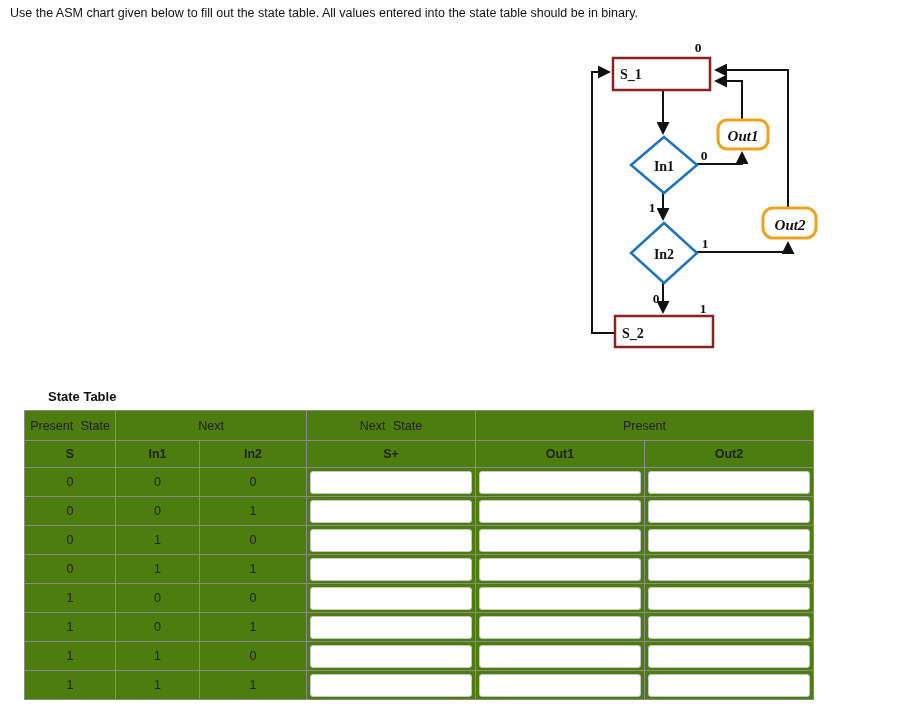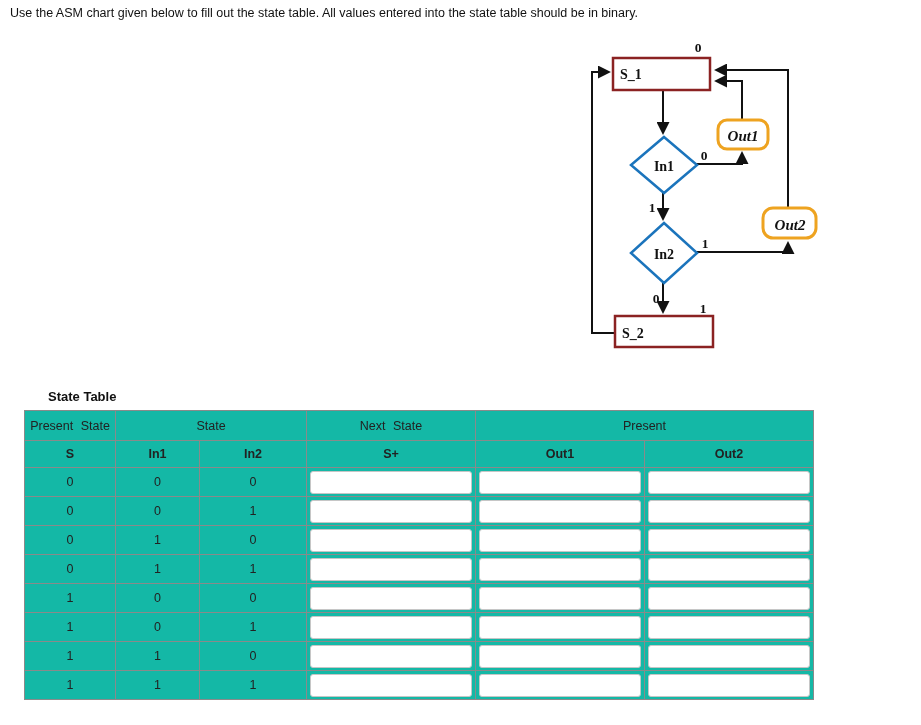--- a/index.html
+++ b/index.html
@@ -7,21 +7,21 @@
   .page-title { position:absolute; left:10px; top:6px; font-size:12.5px; font-weight:normal; color:#111; }
   .table-caption { position:absolute; left:25px; top:389px; font-size:13px; font-weight:bold; color:#111;margin-left:23px; }
 
   svg.asm { position:absolute; left:0; top:0; width:921px; height:725px; pointer-events:none; }
   svg.asm text { font-family:"Liberation Serif", serif; fill:#111; }
   .node-label { font-size:14px; font-weight:bold; }
   .out-label  { font-size:15px; font-weight:bold; font-style:italic; }
   .edge-label { font-size:13.5px; font-weight:bold; }
 
   table.state-table { position:absolute; left:24px; top:410px; width:789px; border-collapse:collapse; table-layout:fixed; }
-  .state-table th, .state-table td { border:1px solid #8a8a8a; font-size:12.5px; color:#222; text-align:center; padding:0; background:#14b8a6; }
+  .state-table th, .state-table td { border:1px solid #8a8a8a; font-size:12.5px; color:#222; text-align:center; padding:0; background:#4d7c0f; }
   .grouprow th { height:30px; font-weight:normal; word-spacing:4px; }
   .colrow th   { height:27px; font-weight:bold; }
   .datarow td  { height:29px; font-weight:normal; }
   .cellinput { display:block; width:calc(100% - 6px); height:23px; margin:0 auto; border:1px solid #c6c6c6; border-radius:3px; background:#fff; font:12px "Liberation Sans", sans-serif; padding:0 4px; }
 </style>
 </head>
 <body>
 
 <div class="page-title">Use the ASM chart given below to fill out the state table. All values entered into the state table should be in binary.</div>
 
@@ -74,21 +74,21 @@
     <col style="width:91px">
       <col style="width:84px">
       <col style="width:107px">
     <col style="width:169px">
       <col style="width:169px">
       <col style="width:169px">
   </colgroup>
   <tbody>
       <tr class="grouprow">
     <th>Present State</th>
-    <th colspan="2">State</th>
+    <th colspan="2">Next</th>
     <th>Next State</th>
     <th colspan="2">Present</th>
   </tr>
   <tr class="colrow">
     <th>S</th>
     <th>In1</th>
     <th>In2</th>
     <th>S+</th>
     <th>Out1</th>
     <th>Out2</th>

